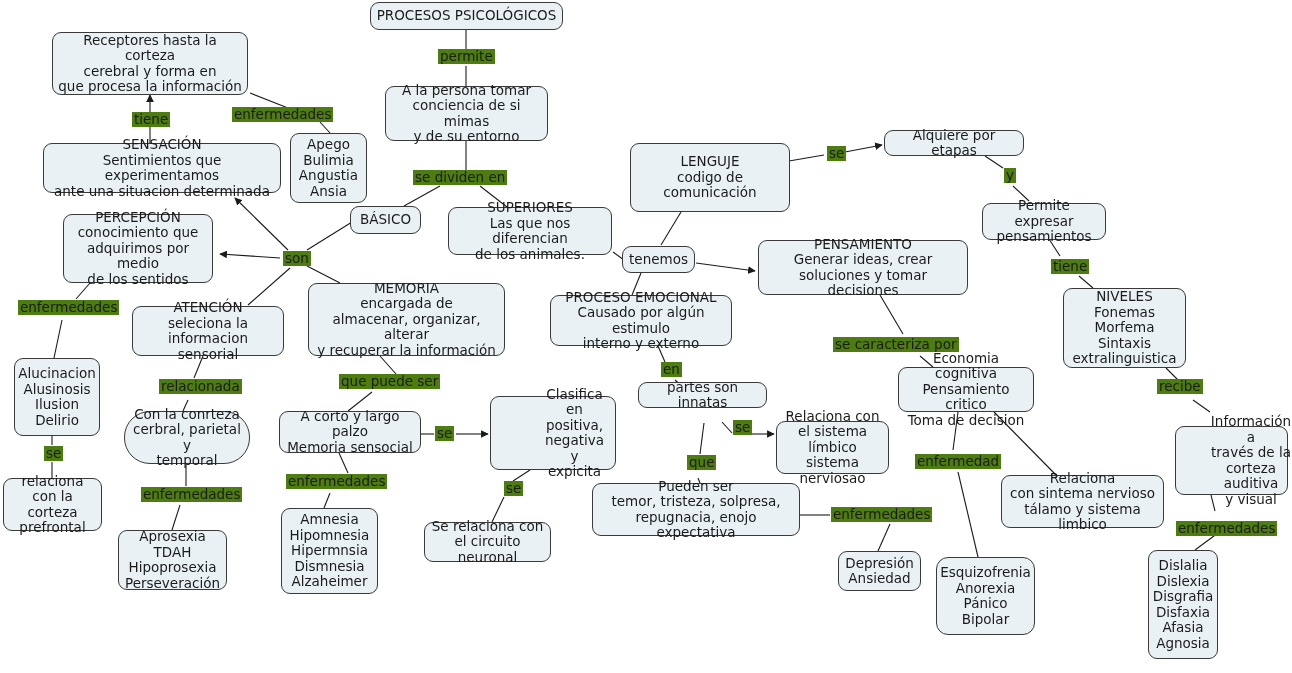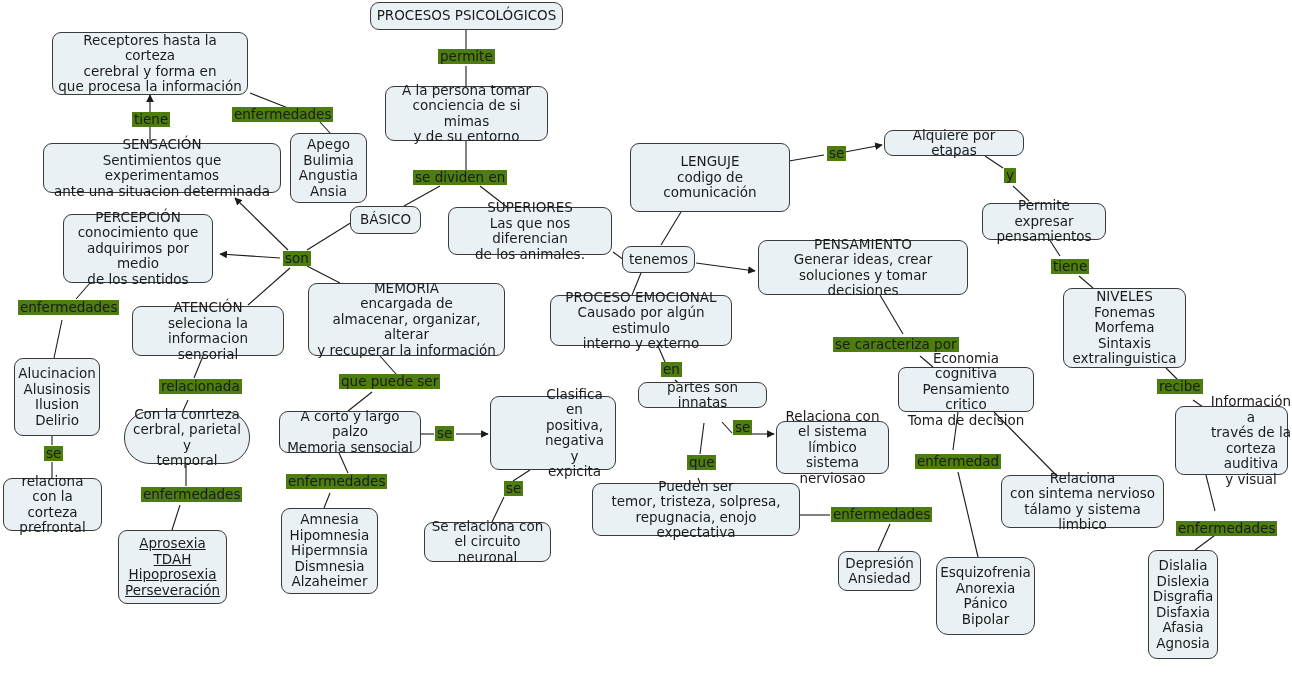--- a/index.html
+++ b/index.html
@@ -177,29 +177,29 @@
   <div class="node" style="left:132px;top:306px;width:152px;height:50px;">ATENCIÓN
 seleciona la informacion
 sensorial</div>
   <div class="node" style="left:308px;top:283px;width:197px;height:73px;">MEMORIA
 encargada de
 almacenar, organizar, alterar
 y recuperar la información</div>
   <div class="node" style="left:550px;top:295px;width:182px;height:51px;">PROCESO EMOCIONAL
 Causado por algún estimulo
 interno y externo</div>
-  <div class="node" style="left:898px;top:367px;width:136px;height:45px;border-radius:8px;">Economia cognitiva
+  <div class="node" style="left:898px;top:367px;width:136px;height:45px;">Economia cognitiva
 Pensamiento critico
 Toma de decision</div>
   <div class="node" style="left:14px;top:358px;width:86px;height:78px;">Alucinacion
 Alusinosis
 Ilusion
 Delirio</div>
   <div class="node" style="left:638px;top:382px;width:129px;height:26px;">partes son innatas</div>
-  <div class="node" style="left:1175px;top:406px;width:113px;height:69px;padding-left:44px;">Información a
+  <div class="node" style="left:1175px;top:426px;width:113px;height:69px;padding-left:44px;">Información a
 través de la
 corteza auditiva
 y visual</div>
   <div class="node" style="left:124px;top:411px;width:126px;height:53px;border-radius:26px;">Con la conrteza
 cerbral, parietal y
 temporal</div>
   <div class="node" style="left:279px;top:411px;width:142px;height:42px;">A corto y largo palzo
 Memoria sensocial</div>
   <div class="node" style="left:490px;top:396px;width:126px;height:74px;padding-left:48px;">Clasifica en
 positiva, negativa y
@@ -216,21 +216,21 @@
   <div class="node" style="left:281px;top:508px;width:97px;height:86px;">Amnesia
 Hipomnesia
 Hipermnsia
 Dismnesia
 Alzaheimer</div>
   <div class="node" style="left:592px;top:483px;width:208px;height:53px;">Pueden ser
 temor, tristeza, solpresa,
 repugnacia, enojo expectativa</div>
   <div class="node" style="left:424px;top:522px;width:127px;height:40px;">Se relaciona con
 el circuito neuronal</div>
-  <div class="node" style="left:118px;top:530px;width:109px;height:74px;text-decoration:underline;">Aprosexia
+  <div class="node" style="left:118px;top:530px;width:109px;height:60px;">Aprosexia
 TDAH
 Hipoprosexia
 Perseveración</div>
   <div class="node" style="left:838px;top:551px;width:83px;height:40px;">Depresión
 Ansiedad</div>
   <div class="node" style="left:936px;top:557px;width:99px;height:78px;border-radius:12px;">Esquizofrenia
 Anorexia
 Pánico
 Bipolar</div>
   <div class="node" style="left:1148px;top:550px;width:70px;height:109px;">Dislalia

